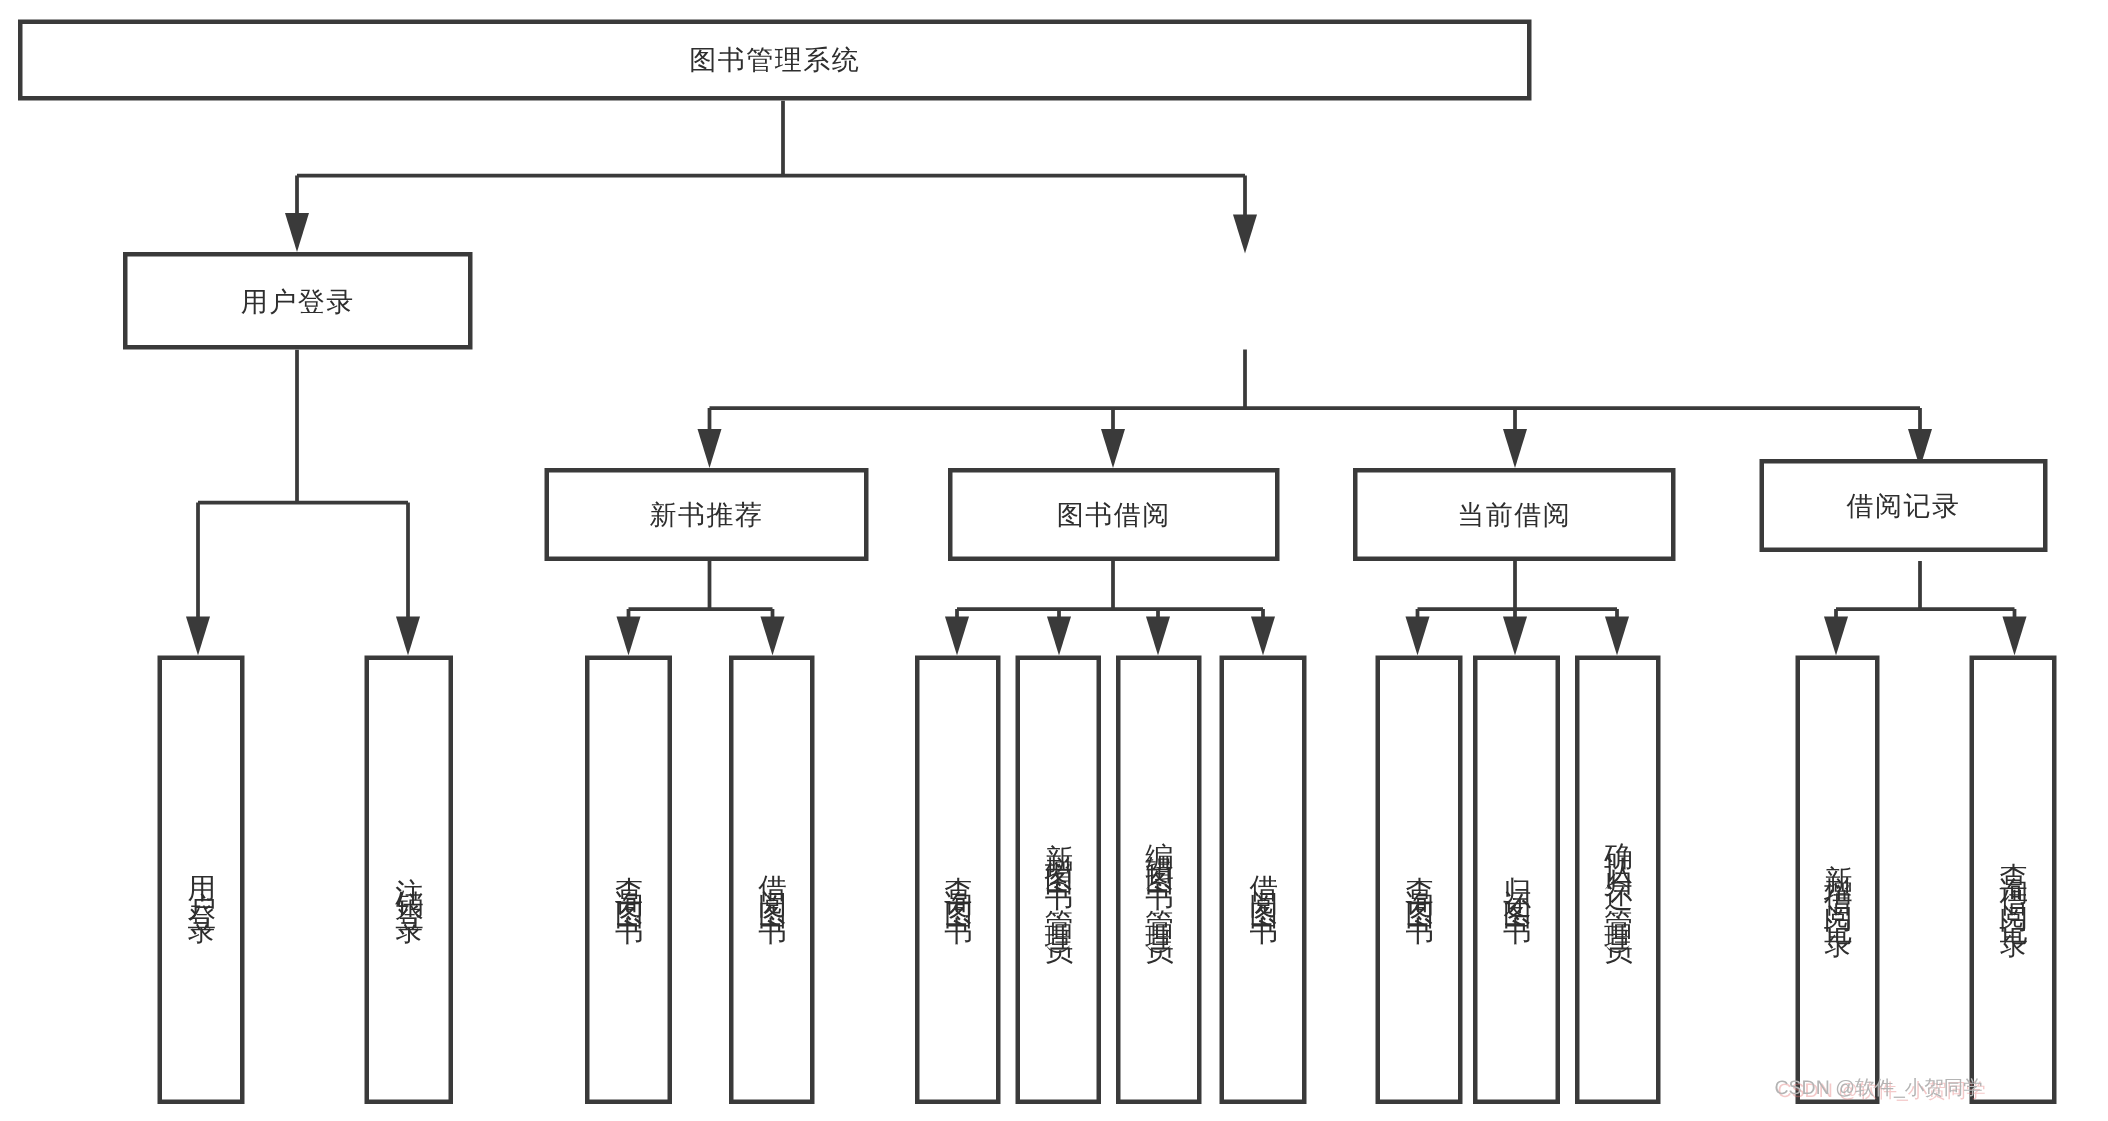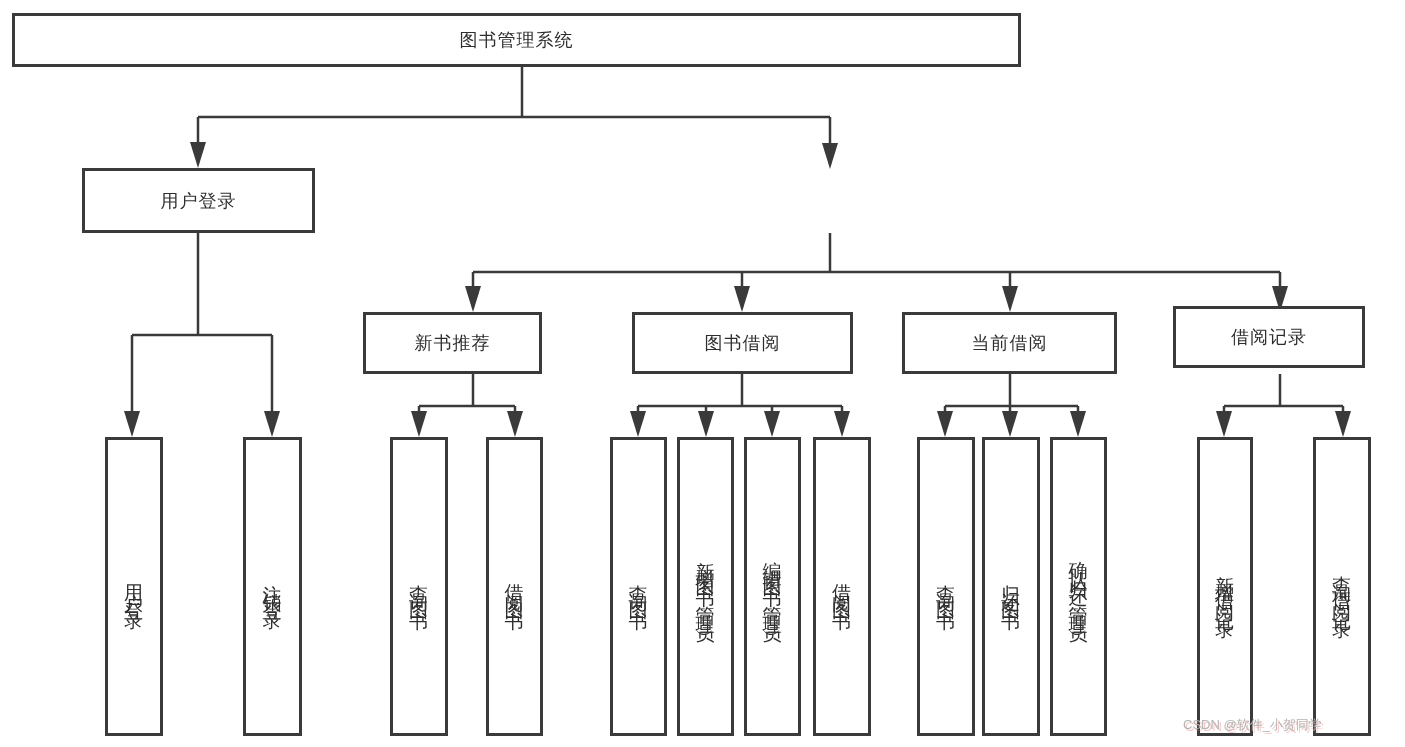--- a/index.html
+++ b/index.html
@@ -140,21 +140,21 @@
   </svg>
 
   <div class="box" style="left:12px;top:13px;width:1009px;height:54px;">
     <span>图书管理系统</span>
   </div>
 
   <div class="box" style="left:82px;top:168px;width:233px;height:65px;">
     <span>用户登录</span>
   </div>
 
-  <div class="box" style="left:363px;top:312px;width:179px;height:62px;">
+  <div class="box" style="left:363px;top:312px;width:216px;height:62px;">
     <span>新书推荐</span>
   </div>
   <div class="box" style="left:632px;top:312px;width:221px;height:62px;">
     <span>图书借阅</span>
   </div>
   <div class="box" style="left:902px;top:312px;width:215px;height:62px;">
     <span>当前借阅</span>
   </div>
   <div class="box" style="left:1173px;top:306px;width:192px;height:62px;">
     <span>借阅记录</span>

